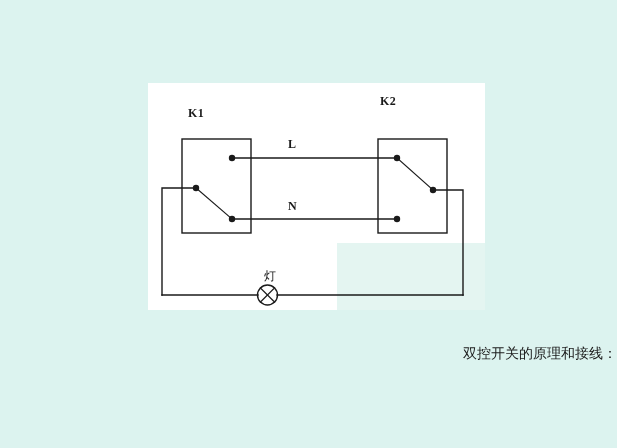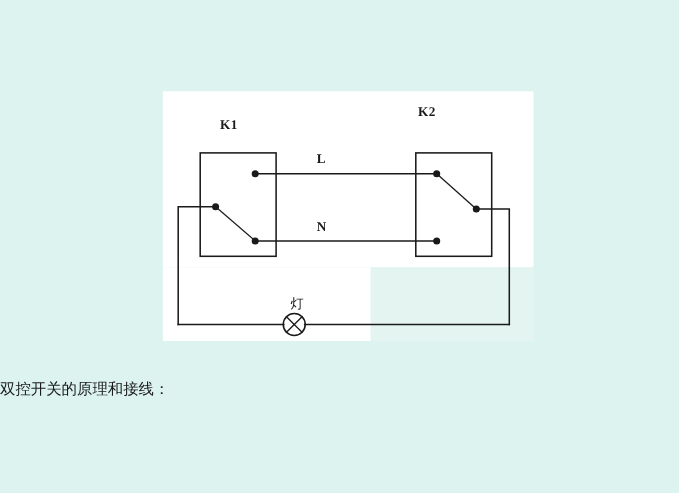--- a/index.html
+++ b/index.html
@@ -71,32 +71,32 @@
   }
   .lbl-wire {
     font-size: 12px;
     font-weight: 700;
     letter-spacing: 0.5px;
   }
   .lbl-lamp {
     font-size: 12px;
     font-weight: 400;
   }
-  #label-k1 { left: 188px; top: 107px; margin-left: 12px; }
+  #label-k1 { left: 188px; top: 107px; }
   #label-k2 { left: 380px; top: 95px; }
   #label-l  { left: 288px; top: 138px; }
   #label-n  { left: 288px; top: 200px; }
   #label-lamp { left: 264px; top: 270px; }
 
   .caption {
     position: absolute;
     left: 0;
     top: 345px;
     width: 617px;
-    text-align: left;
+    text-align: right;
     font-size: 14px;
     color: #1a1a1a;
     font-family: "Liberation Serif", "DejaVu Serif", serif;
   }
 </style>
 </head>
 <body>
 
 <div id="stage">
 

